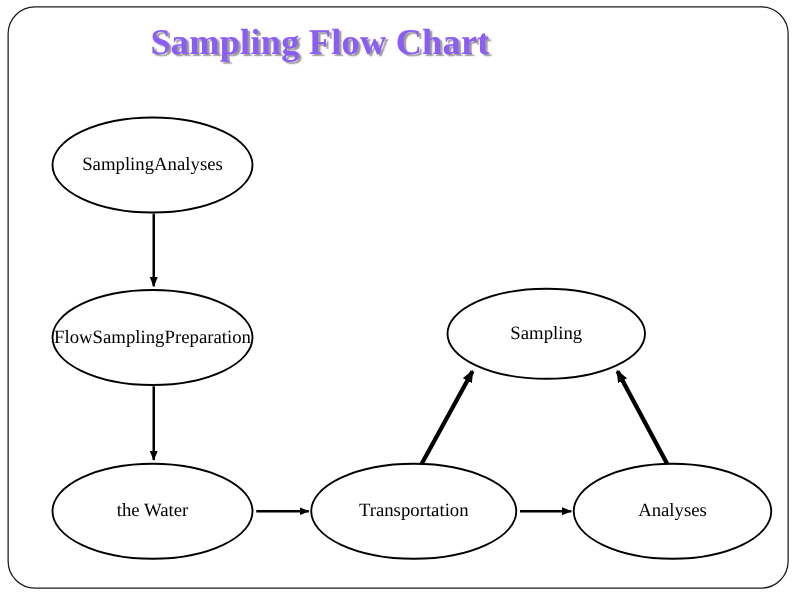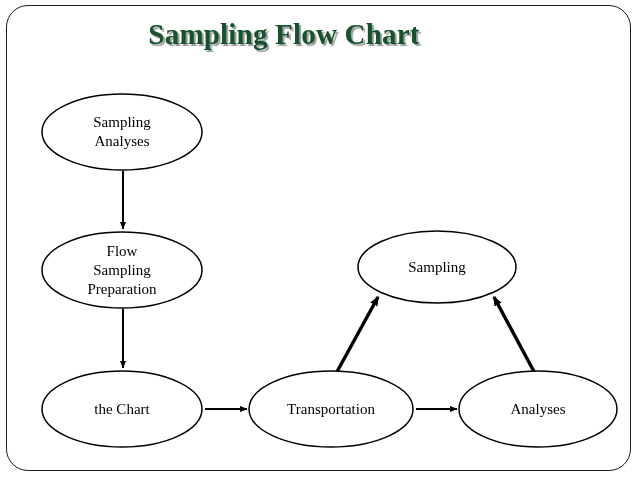--- a/index.html
+++ b/index.html
@@ -34,25 +34,24 @@
   .chart-title {
     position: absolute;
     left: 0;
     top: 17px;
     width: 512px;
     text-align: center;
     font-family: "Liberation Serif", "DejaVu Serif", serif;
     font-weight: bold;
     font-size: 29px;
     line-height: 34px;
-    color: #14532d;
+    color: #8b5cf6;
     letter-spacing: 0.2px;
     text-shadow: 2px 2px 1px rgba(120,120,120,0.75);
     white-space: nowrap;
-    padding-left: 28px;
   }
   
   #flow-svg {
     position: absolute;
     left: 0;
     top: 0;
     width: 638px;
     height: 479px;
   }
   .node-ellipse {
@@ -65,21 +64,20 @@
     text-align: center;
     color: #000000;
     font-family: "Liberation Serif", "DejaVu Serif", serif;
     font-size: 15px;
     line-height: 19px;
     white-space: pre-line;
     pointer-events: none;
     display: flex;
     align-items: center;
     justify-content: center;
-    flex-direction: column;
   }
   .connector-line {
     stroke: #000000;
     fill: none;
   }
   .thin-conn { stroke-width: 2; }
   .thick-conn { stroke-width: 3.4; }
 </style>
 </head>
 <body>
@@ -113,19 +111,19 @@
         <ellipse cx="122" cy="409" rx="80" ry="38" class="node-ellipse"></ellipse>
         <ellipse cx="331" cy="409" rx="82" ry="38" class="node-ellipse"></ellipse>
         <ellipse cx="538" cy="409" rx="79" ry="38" class="node-ellipse"></ellipse>
         <ellipse cx="437" cy="267" rx="79" ry="36" class="node-ellipse"></ellipse>
       </g>
   </svg>
 
   <div id="label-layer">
       <div class="node-label" style="left: 42px; top: 94px; width: 160px; height: 76px;"><div>Sampling</div><div>Analyses</div></div>
       <div class="node-label" style="left: 42px; top: 232px; width: 160px; height: 76px;"><div>Flow</div><div>Sampling</div><div>Preparation</div></div>
-      <div class="node-label" style="left: 42px; top: 371px; width: 160px; height: 76px;"><div>the Chart</div></div>
+      <div class="node-label" style="left: 42px; top: 371px; width: 160px; height: 76px;"><div>the Water</div></div>
       <div class="node-label" style="left: 249px; top: 371px; width: 164px; height: 76px;"><div>Transportation</div></div>
       <div class="node-label" style="left: 459px; top: 371px; width: 158px; height: 76px;"><div>Analyses</div></div>
       <div class="node-label" style="left: 358px; top: 231px; width: 158px; height: 72px;"><div>Sampling</div></div>
     </div>
 
 </div>
 
 </body></html>

